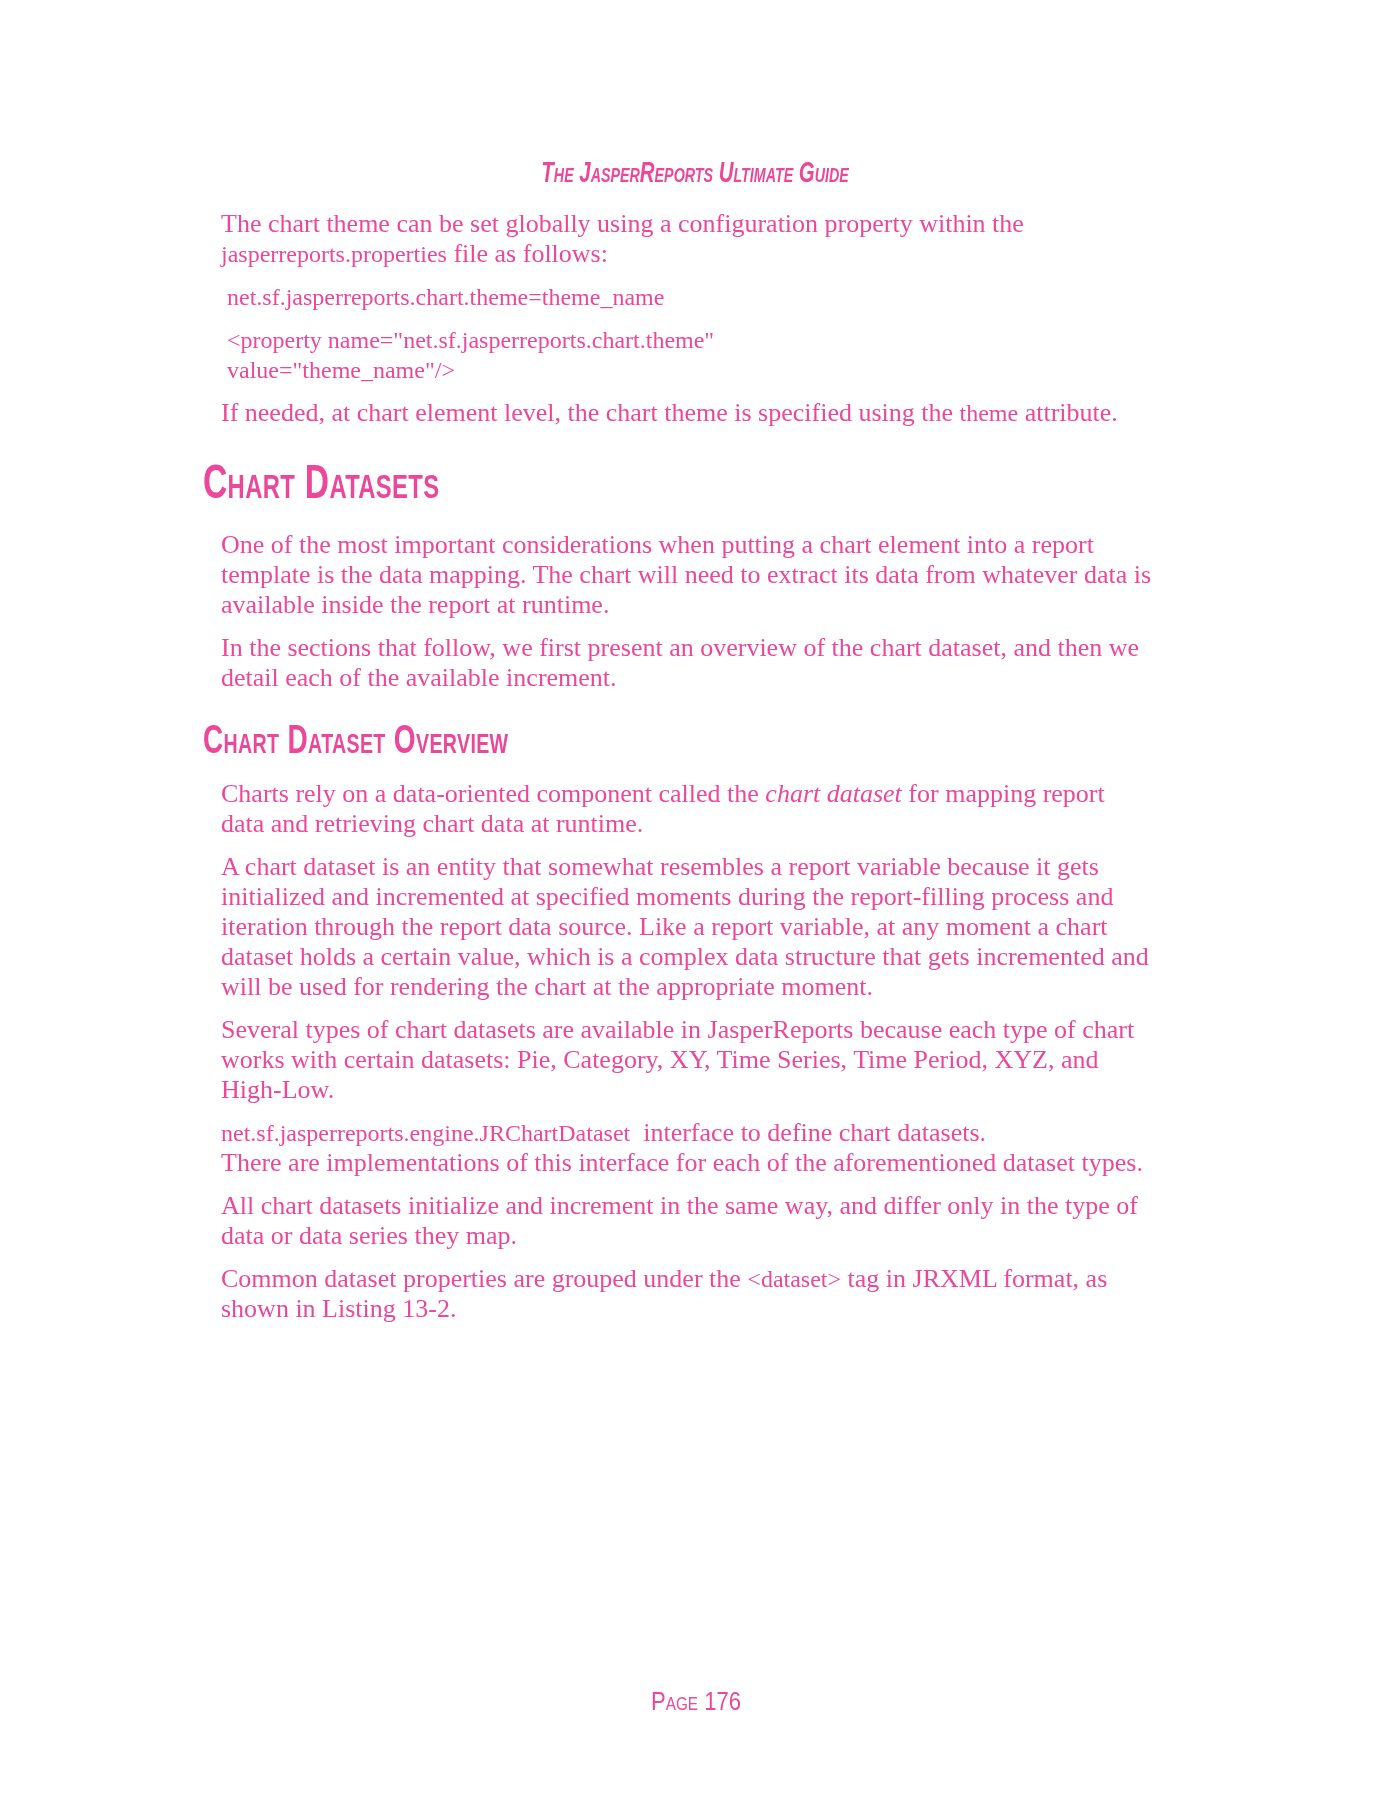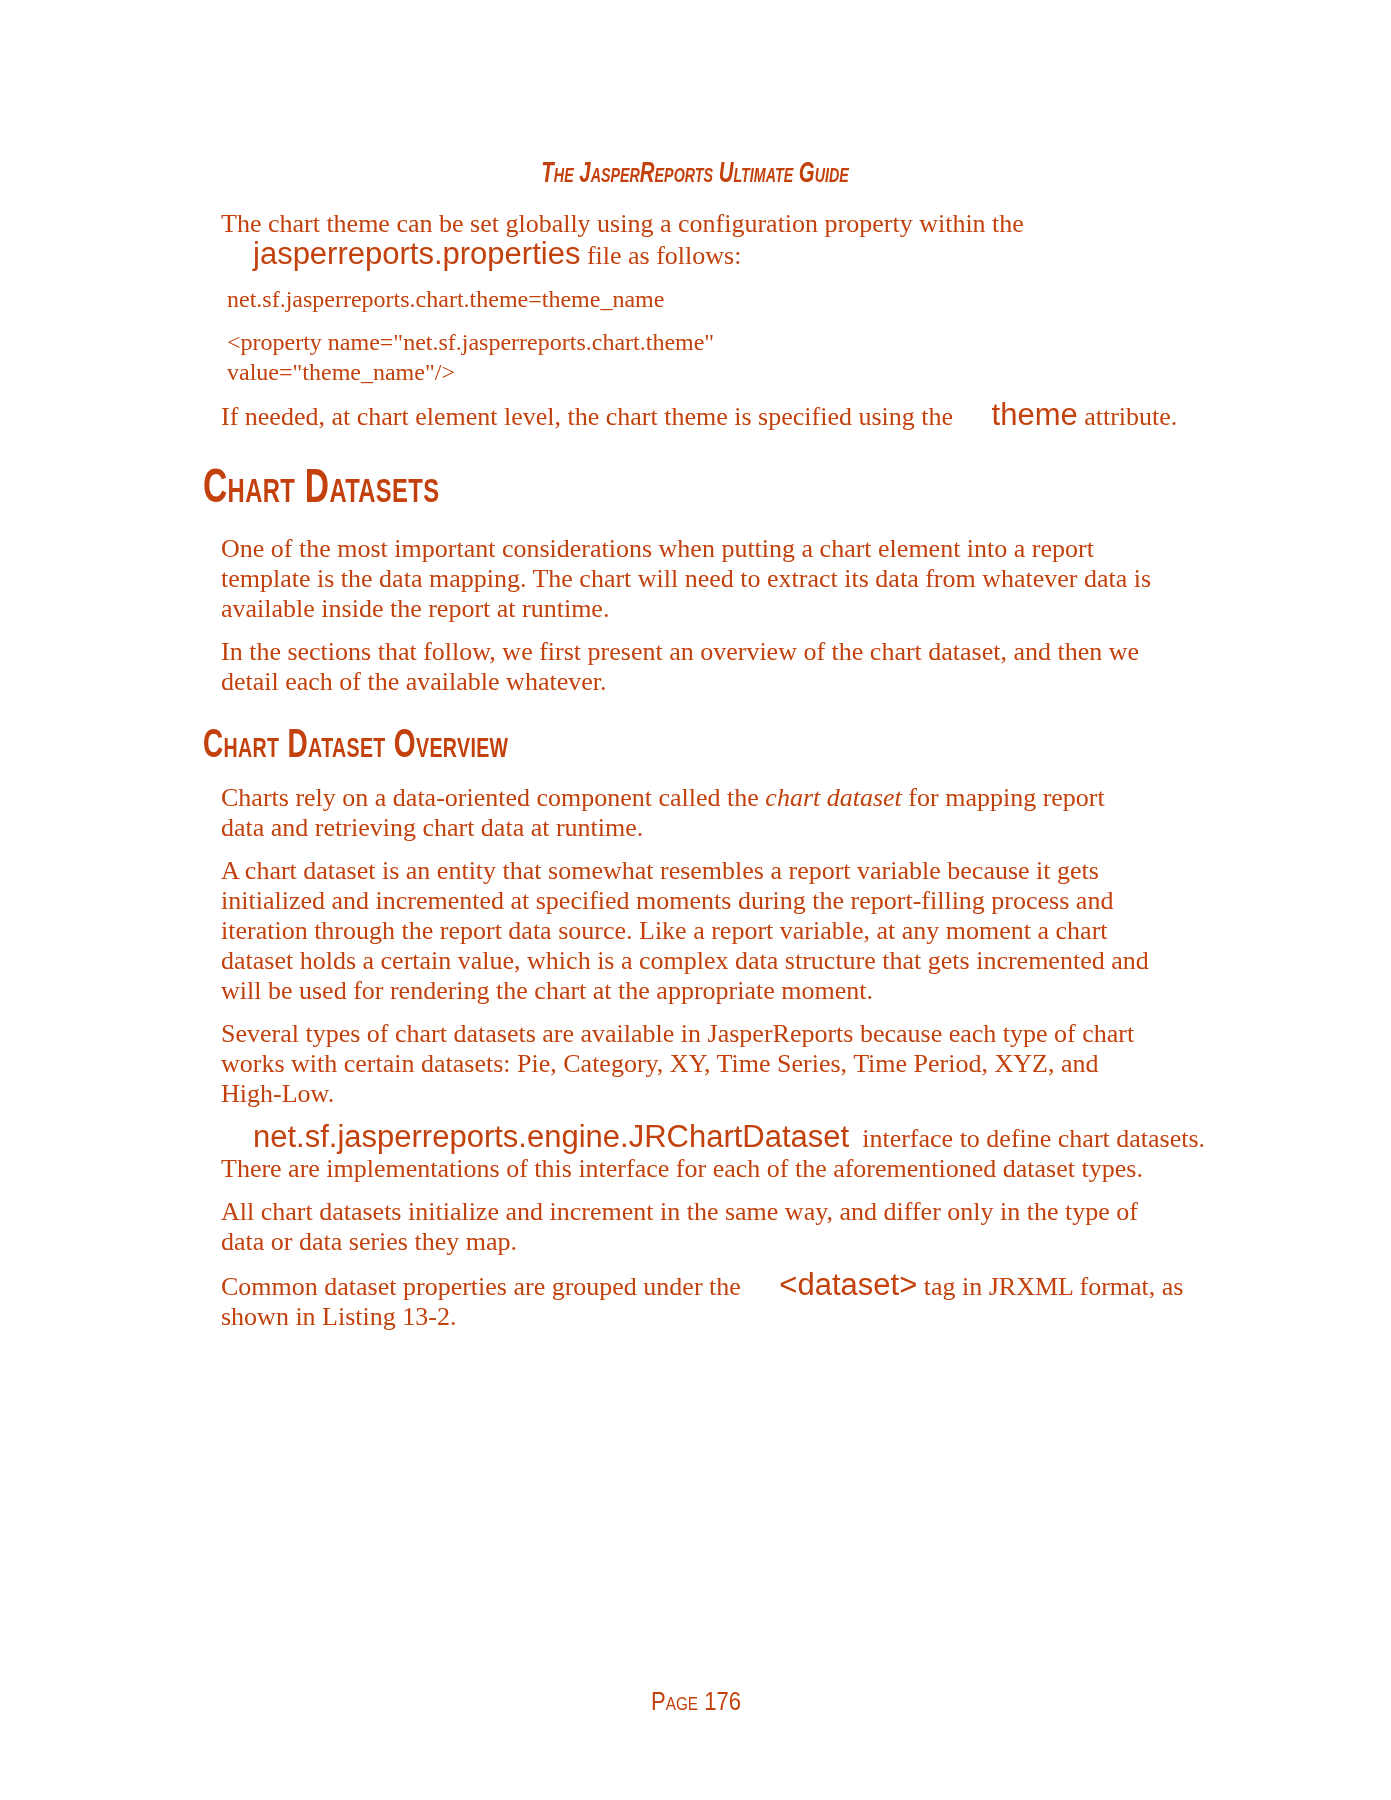--- a/index.html
+++ b/index.html
@@ -2,21 +2,21 @@
 <html><head>
 <meta charset="utf-8">
 <style>
   html,body { margin:0; padding:0; background:#e8e8e8; }
   .page {
     position: relative;
     width: 1391px;
     height: 1800px;
     margin: 0 auto;
     background: #ffffff;
-    color: #c2410c;
+    color: #ec4899;
     font-family: "Liberation Serif", "DejaVu Serif", serif;
     font-size: 26px;
     line-height: 30px;
     overflow: hidden;
   }
   
   .running-header {
     position: absolute;
     top: 155px; left: 0;
     width: 100%;
@@ -46,23 +46,22 @@
     white-space: pre-line;
   }
   .codeblock {
     font-family: Liberation Serif, serif;
     font-size: 24px;
     line-height: 30px;
     margin: 0 0 13px 6px;
     white-space: pre-line;
   }
   .icode {
-    font-family: Liberation Sans, sans-serif;
-    font-size: 31px;
-    margin-left: 32px;
+    font-family: Liberation Serif, serif;
+    font-size: 24px;
   }
   .h1 {
     font-family: "Liberation Sans", "DejaVu Sans", sans-serif;
     font-weight: bold;
     font-variant: small-caps;
     font-size: 48px;
     line-height: 48px;
     letter-spacing: 0.5px;
     margin: 30px 0 24px -18px;
     transform: scaleX(0.70);
@@ -122,21 +121,21 @@
 
     <p><span>If needed, at chart element level, the chart theme is specified using the </span><span class="icode">theme</span><span> attribute.</span></p>
 
     <h1 class="h1">Chart Datasets</h1>
 
     <p>One of the most important considerations when putting a chart element into a report
 template is the data mapping. The chart will need to extract its data from whatever data is
 available inside the report at runtime.</p>
 
     <p>In the sections that follow, we first present an overview of the chart dataset, and then we
-detail each of the available whatever.</p>
+detail each of the available increment.</p>
 
     <h2 class="h2">Chart Dataset Overview</h2>
 
     <p><span>Charts rely on a data-oriented component called the </span><span class="em">chart dataset</span><span> for mapping report
 data and retrieving chart data at runtime.</span></p>
 
     <p>A chart dataset is an entity that somewhat resembles a report variable because it gets
 initialized and incremented at specified moments during the report-filling process and
 iteration through the report data source. Like a report variable, at any moment a chart
 dataset holds a certain value, which is a complex data structure that gets incremented and

